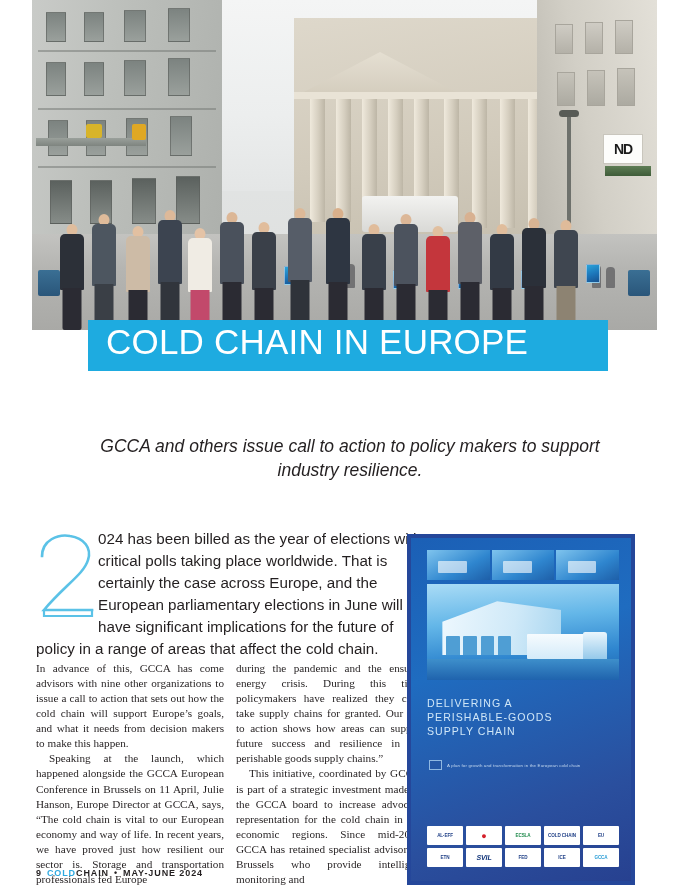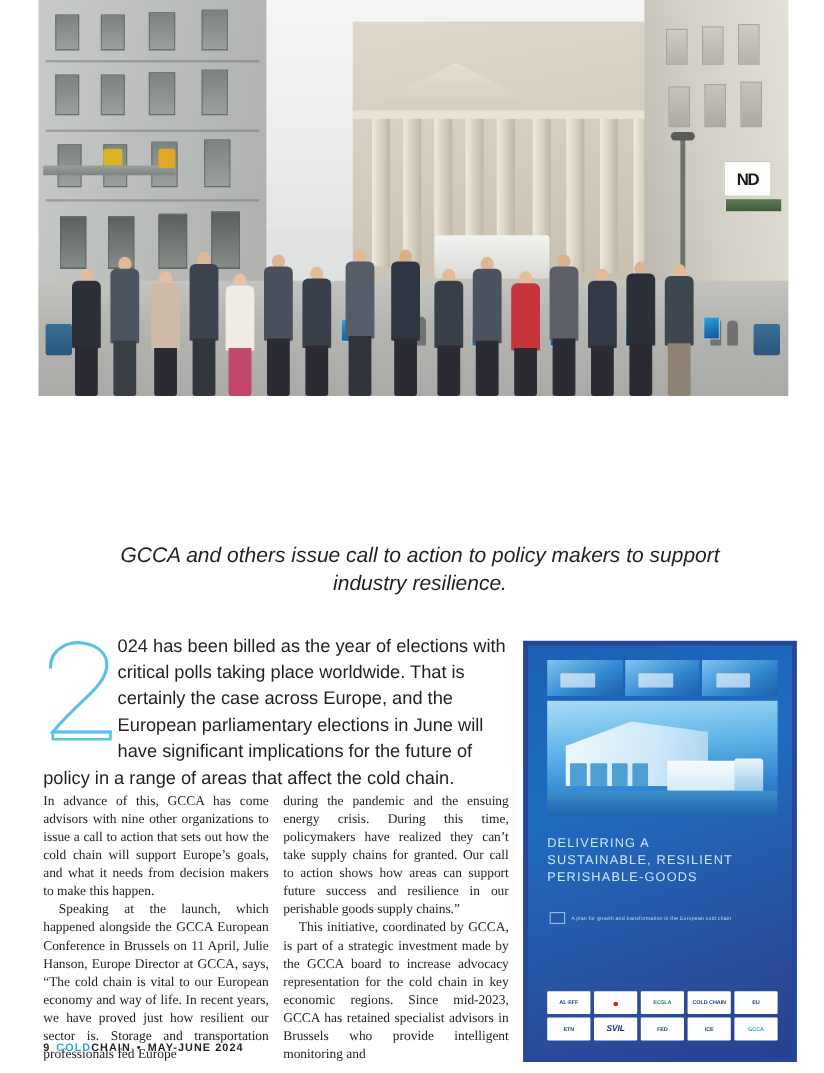--- a/index.html
+++ b/index.html
@@ -140,21 +140,20 @@
 
   
   .deck {
     position: absolute;
     left: 100px; top: 434px; width: 500px;
     text-align: center;
     font-style: italic;
     font-size: 17.5px;
     line-height: 1.38;
     color: #231f20;
-    margin-top: 16px;
   }
   .byline {
     position: absolute;
     left: 100px; top: 488px; width: 500px;
     text-align: center;
     font-size: 18px;
     font-weight: bold;
     color: #231f20;
   }
 
@@ -187,21 +186,21 @@
     text-align: justify;
   }
   .col p { text-indent: 0; }
   .col p + p { text-indent: 13px; }
   .col-1 { left: 36px; }
   .col-2 { left: 236px; }
 
   
   .report {
     position: absolute;
-    left: 436px; top: 534px; width: 228px; height: 351px;
+    left: 407px; top: 534px; width: 228px; height: 351px;
     background: linear-gradient(160deg,#1b5fb5 0%, #1f6cc0 35%, #2a4f9e 75%, #27408f 100%);
     overflow: hidden;
   }
   .report::after{
     content:""; position:absolute; inset:0;
     border: 4px solid #25479a; pointer-events:none;
   }
   .rpt-photos {
     position:absolute; left: 20px; top: 16px; right: 16px; height: 30px;
     display:flex; gap: 2px;
@@ -437,20 +436,21 @@
       <div class="person" style="left:534px;height:110px">
         <div class="head" style="background:#dfbb9a"></div>
         <div class="body" style="height:58px;background:#3f4650"></div>
         <div class="legs" style="height:44px;background:#8d8372"></div>
         <div class="booklet" style="left:20px;top:44px"></div>
       </div>
     </div>
   </div>
 
   <div class="headline">
+    <div class="hl-line hl-2">COLD CHAIN IN EUROPE</div>
   </div>
 
   <div class="deck">GCCA and others issue call to action to policy makers to support industry resilience.</div>
 
   <div class="lead">
     <span class="dropcap">
       <svg width="62" height="92" viewBox="0 0 62 92" aria-hidden="true">
         <path d="M6 26 C6 10, 22 4, 34 6 C48 8, 56 18, 52 30 C48 44, 28 56, 8 80 L56 80" fill="none" stroke="#5bc2e7" stroke-width="2.6" stroke-linecap="square" stroke-linejoin="miter"></path>
         <path d="M8 80 L56 80 L56 86 L8 86 Z" fill="none" stroke="#5bc2e7" stroke-width="2.2"></path>
       </svg>
@@ -480,22 +480,22 @@
       <div class="bay" style="left:19%"></div>
       <div class="bay" style="left:28%"></div>
       <div class="bay" style="left:37%"></div>
       <div class="truck-trailer"></div>
       <div class="truck-cab"></div>
       <div class="road"></div>
     </div>
 
     <div class="rpt-title">
       <div>DELIVERING A</div>
-      <div>SUSTAINABLE, RESILIENT</div>
       <div>PERISHABLE-GOODS</div>
+      <div>SUPPLY CHAIN</div>
     </div>
 
     <div class="rpt-sub">
       <span class="mark"></span>
       <span class="txt">A plan for growth and transformation in the European cold chain</span>
     </div>
 
     <div class="rpt-logos">
       <div class="logo">AL·EFF</div>
       <div class="logo" style="color:#d4202a;font-size:9px">●</div>

